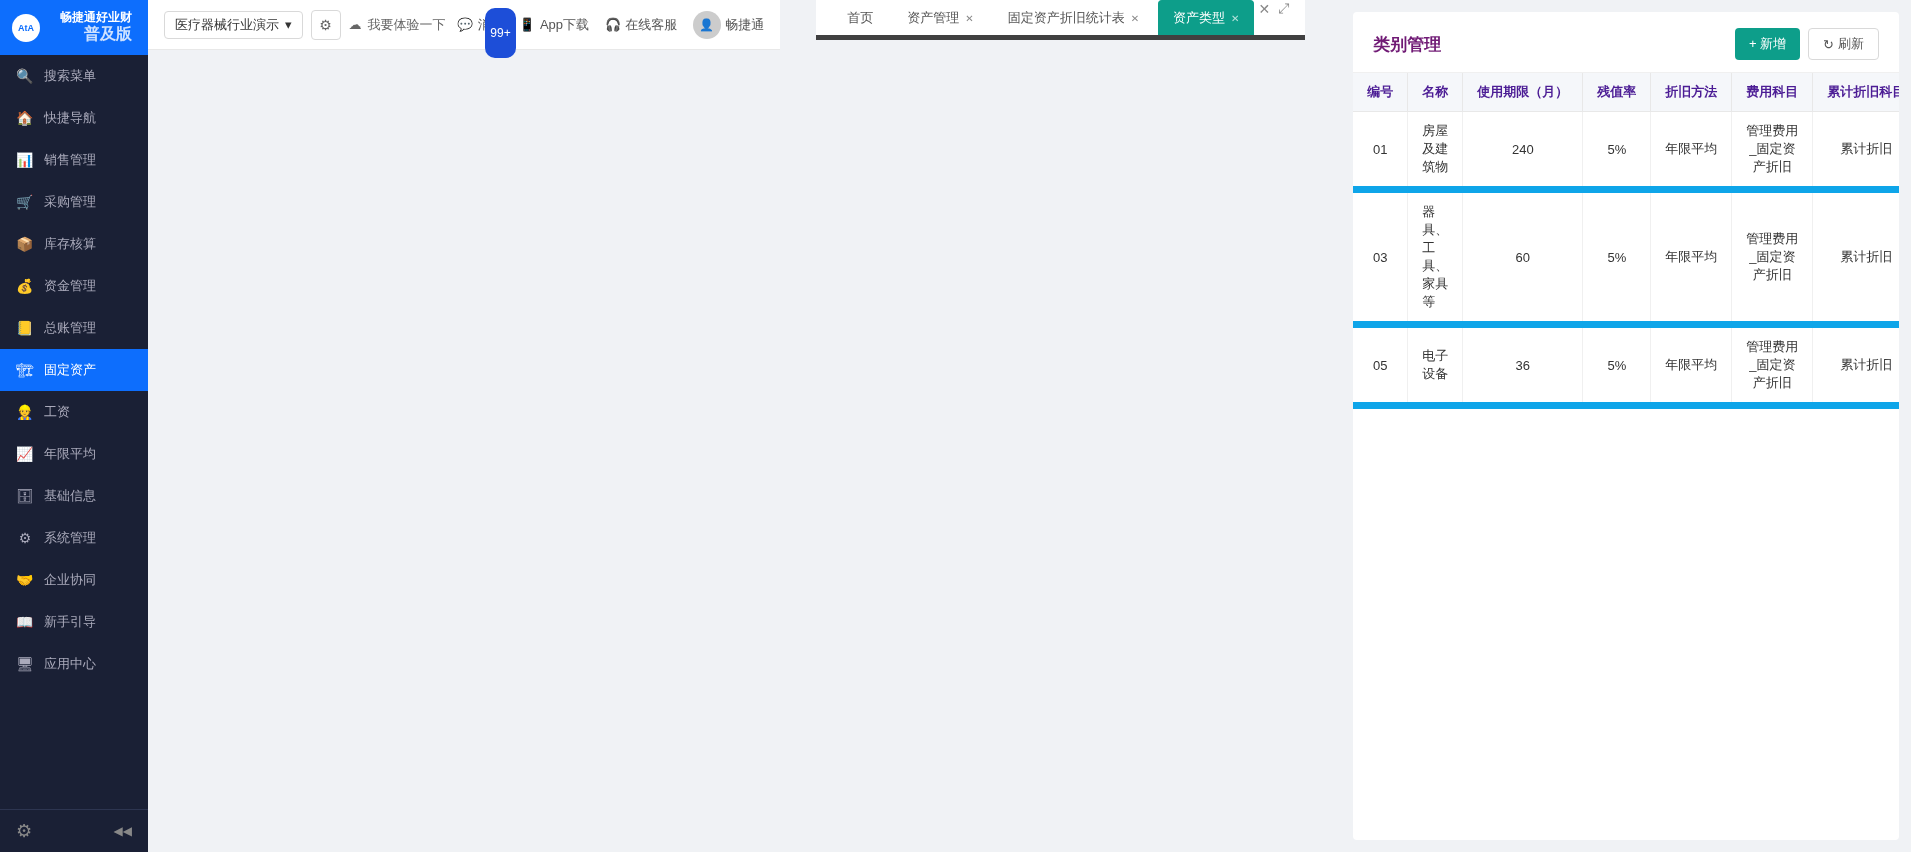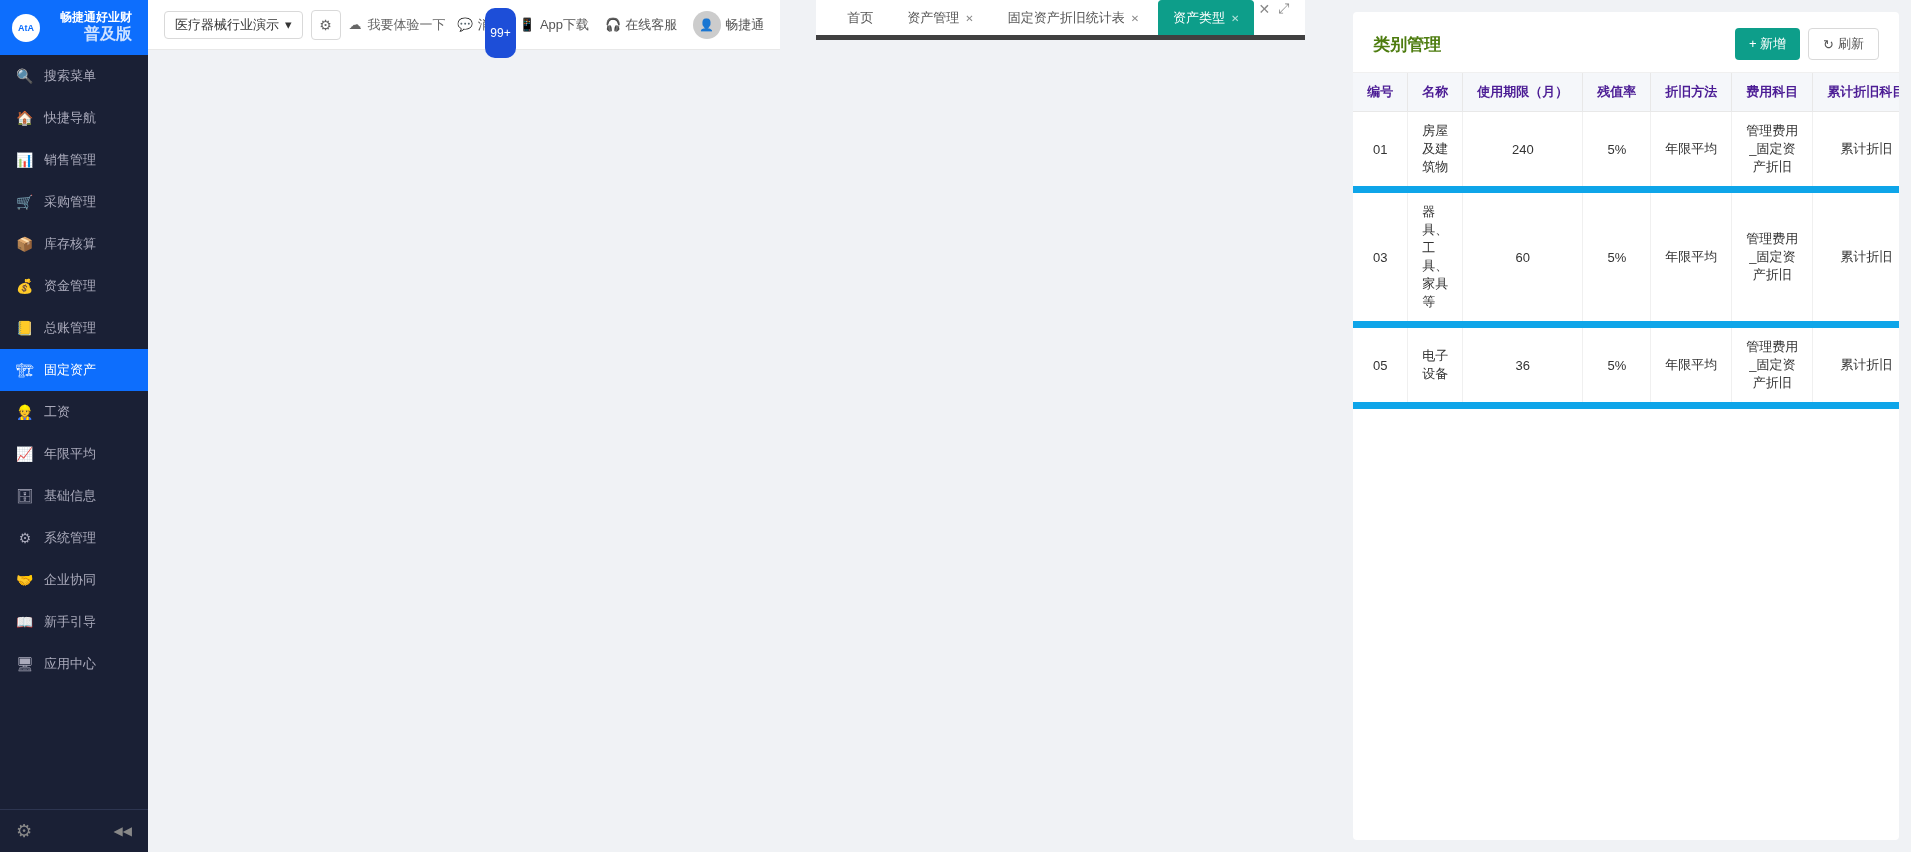--- a/index.html
+++ b/index.html
@@ -186,21 +186,21 @@
     .content-header {
       display: flex;
       align-items: center;
       justify-content: space-between;
       padding: 16px 20px 12px;
       border-bottom: 1px solid #f0f0f0;
     }
     .content-title {
       font-size: 17px;
       font-weight: bold;
-      color: #4d7c0f;
+      color: #701a75;
     }
     .content-actions {
       display: flex; gap: 8px;
     }
     .btn-primary {
       background: #0d9e8a;
       color: white;
       border: none;
       border-radius: 4px;
       padding: 6px 14px;

